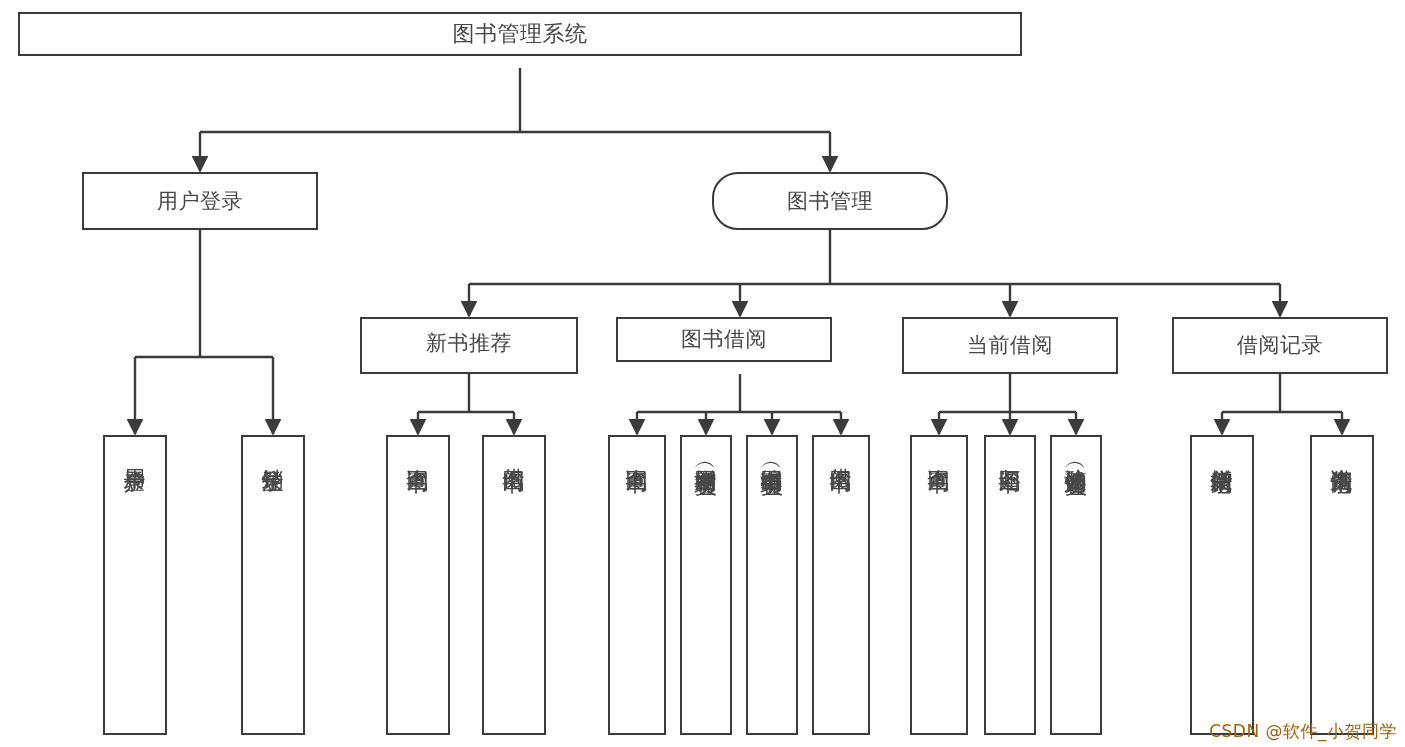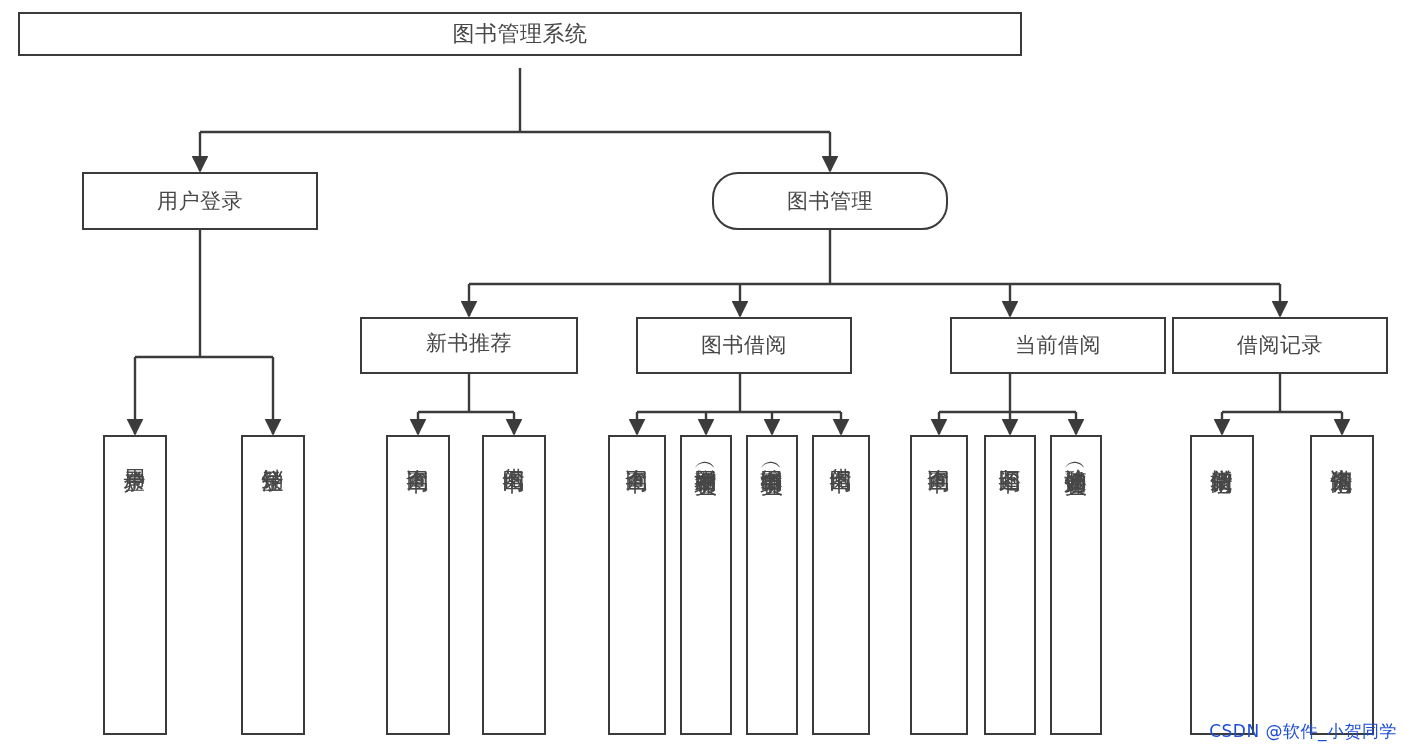--- a/index.html
+++ b/index.html
@@ -64,21 +64,21 @@
     line-height: 1.05;
     letter-spacing: 1px;
     white-space: nowrap;
     height: auto;
   }
   #watermark {
     position: absolute;
     right: 8px;
     bottom: 4px;
     font-size: 17px;
-    color: #1d4ed8;
+    color: #a16207;
     letter-spacing: 0.5px;
     white-space: nowrap;
     user-select: none;
   }
 </style>
 </head>
 <body>
 
 <div id="diagram-root">
 
@@ -131,24 +131,24 @@
       </div>
       <div class="node h" style="left: 82px; top: 172px; width: 236px; height: 58px;">
         <span class="node-label">用户登录</span>
       </div>
       <div class="node h" style="left: 712px; top: 172px; width: 236px; height: 58px; border-radius: 26px;">
         <span class="node-label">图书管理</span>
       </div>
       <div class="node h" style="left: 360px; top: 317px; width: 218px; height: 57px; font-family: Liberation Mono, monospace;">
         <span class="node-label">新书推荐</span>
       </div>
-      <div class="node h" style="left: 636px; top: 317px; width: 216px; height: 57px;">
+      <div class="node h" style="left: 616px; top: 317px; width: 216px; height: 45px;">
         <span class="node-label">图书借阅</span>
       </div>
-      <div class="node h" style="left: 902px; top: 317px; width: 216px; height: 57px; margin-left: 48px;">
+      <div class="node h" style="left: 902px; top: 317px; width: 216px; height: 57px;">
         <span class="node-label">当前借阅</span>
       </div>
       <div class="node h" style="left: 1172px; top: 317px; width: 216px; height: 57px;">
         <span class="node-label">借阅记录</span>
       </div>
       <div class="node v" style="left: 103px; top: 435px; width: 64px; height: 300px;">
         <span class="node-label">用户登录</span>
       </div>
       <div class="node v" style="left: 241px; top: 435px; width: 64px; height: 300px;">
         <span class="node-label">注销登录</span>

